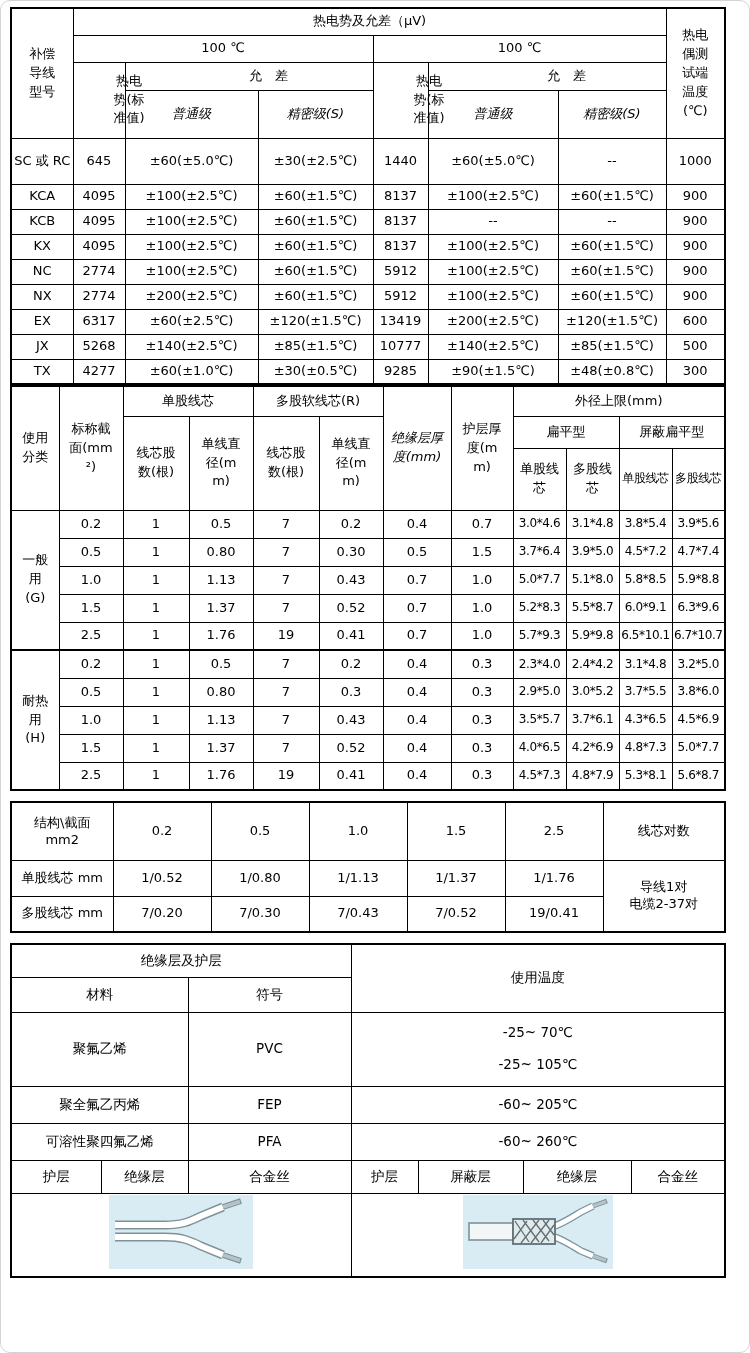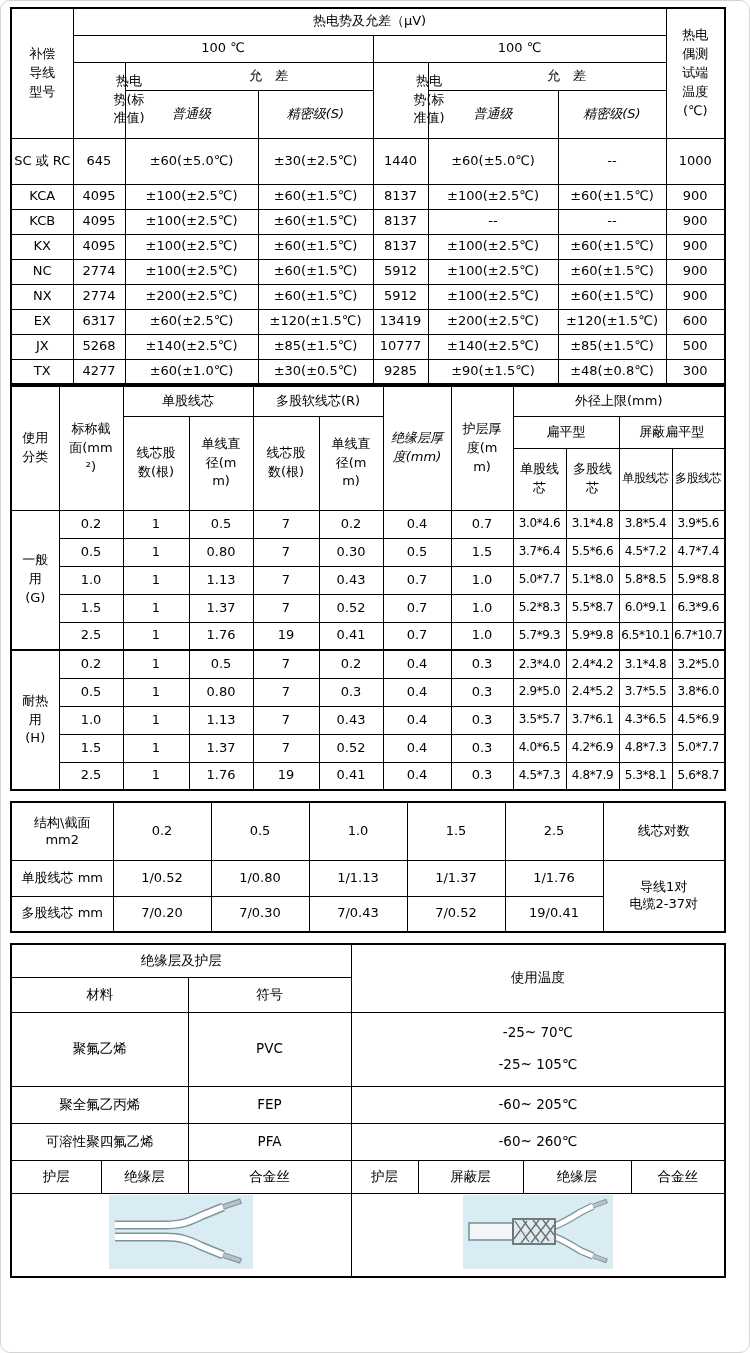--- a/index.html
+++ b/index.html
@@ -277,21 +277,21 @@
         </tr>
         <tr>
           <td>0.5</td>
           <td>1</td>
           <td>0.80</td>
           <td>7</td>
           <td>0.30</td>
           <td>0.5</td>
           <td>1.5</td>
           <td class="od">3.7*6.4</td>
-          <td class="od">5.5*6.6</td>
+          <td class="od">3.9*5.0</td>
           <td class="od">4.5*7.2</td>
           <td class="od">4.7*7.4</td>
         </tr>
         <tr>
           <td>1.0</td>
           <td>1</td>
           <td>1.13</td>
           <td>7</td>
           <td>0.43</td>
           <td>0.7</td>
@@ -345,21 +345,21 @@
         </tr>
         <tr>
           <td>0.5</td>
           <td>1</td>
           <td>0.80</td>
           <td>7</td>
           <td>0.3</td>
           <td>0.4</td>
           <td>0.3</td>
           <td class="od">2.9*5.0</td>
-          <td class="od">2.4*5.2</td>
+          <td class="od">3.0*5.2</td>
           <td class="od">3.7*5.5</td>
           <td class="od">3.8*6.0</td>
         </tr>
         <tr>
           <td>1.0</td>
           <td>1</td>
           <td>1.13</td>
           <td>7</td>
           <td>0.43</td>
           <td>0.4</td>

